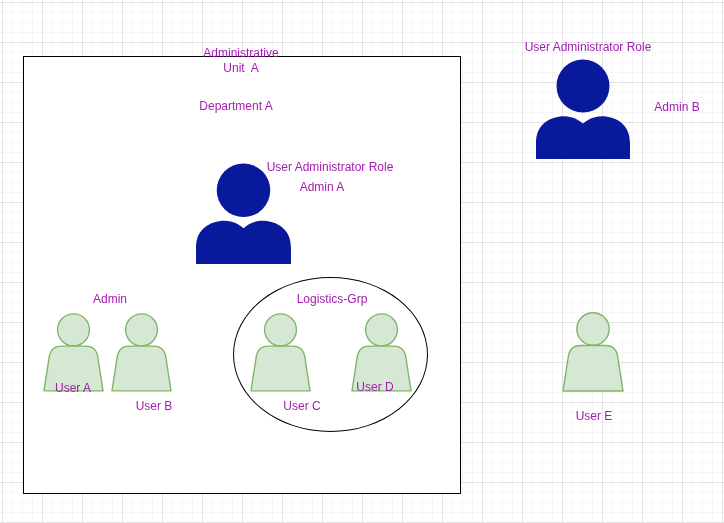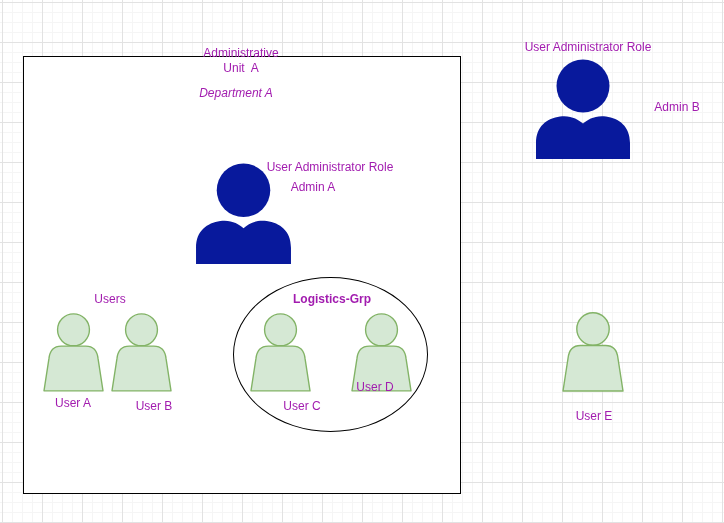--- a/index.html
+++ b/index.html
@@ -61,48 +61,48 @@
   }
 </style>
 </head>
 <body>
 
 <div class="unit-rect"></div>
 
 <div class="lbl" style="left:166px; top:46px; width:150px;">Administrative
 Unit  A</div>
 
-<div class="lbl" style="left:161px; top:86px; width:150px;font-style:italic;">Department A</div>
+<div class="lbl" style="left:161px; top:99px; width:150px;">Department A</div>
 
 <svg class="admin-icon abs" style="left:194px; top:163px;" width="99" height="101" viewBox="0 0 98 100">
   <circle cx="49" cy="27" r="26.5"></circle>
   <path d="M2,100 L2,84 C2,67 13,59.5 26,57.5 C37,56 44,60.5 49,64.5 C54,60.5 61,56 72,57.5 C85,59.5 96,67 96,84 L96,100 Z"></path>
 </svg>
 
 <div class="lbl" style="left:255px; top:160px; width:150px;">User Administrator Role</div>
 
-<div class="lbl" style="left:238px; top:180px; width:150px;">Admin A</div>
+<div class="lbl" style="left:247px; top:180px; width:150px;">Admin A</div>
 
-<div class="lbl" style="left:60px; top:292px; width:100px;">Users</div>
+<div class="lbl" style="left:60px; top:292px; width:100px;">Admin</div>
 
 <svg class="user-icon abs" style="left:43px; top:313px;" width="61" height="79" viewBox="0 0 62 80">
   <circle cx="31" cy="17" r="16.2"></circle>
   <path d="M1,79 L6,46.5 C7,36.5 11.5,33.5 18.5,33.5 L43.5,33.5 C50.5,33.5 55,36.5 56,46.5 L61,79 Z"></path>
 </svg>
-<div class="lbl" style="left:23px; top:396px; width:100px;">User A</div>
+<div class="lbl" style="left:23px; top:381px; width:100px;">User A</div>
 
 <svg class="user-icon abs" style="left:111px; top:313px;" width="61" height="79" viewBox="0 0 62 80">
   <circle cx="31" cy="17" r="16.2"></circle>
   <path d="M1,79 L6,46.5 C7,36.5 11.5,33.5 18.5,33.5 L43.5,33.5 C50.5,33.5 55,36.5 56,46.5 L61,79 Z"></path>
 </svg>
 <div class="lbl" style="left:104px; top:399px; width:100px;text-align:center;">User B</div>
 
 <div class="ellipse"></div>
 
-<div class="lbl" style="left:272px; top:292px; width:120px;font-weight:bold;">Logistics-Grp</div>
+<div class="lbl" style="left:272px; top:292px; width:120px;">Logistics-Grp</div>
 
 <svg class="user-icon abs" style="left:250px; top:313px;" width="61" height="79" viewBox="0 0 62 80">
   <circle cx="31" cy="17" r="16.2"></circle>
   <path d="M1,79 L6,46.5 C7,36.5 11.5,33.5 18.5,33.5 L43.5,33.5 C50.5,33.5 55,36.5 56,46.5 L61,79 Z"></path>
 </svg>
 <div class="lbl" style="left:252px; top:399px; width:100px;">User C</div>
 
 <svg class="user-icon abs" style="left:351px; top:313px;" width="61" height="79" viewBox="0 0 62 80">
   <circle cx="31" cy="17" r="16.2"></circle>
   <path d="M1,79 L6,46.5 C7,36.5 11.5,33.5 18.5,33.5 L43.5,33.5 C50.5,33.5 55,36.5 56,46.5 L61,79 Z"></path>

